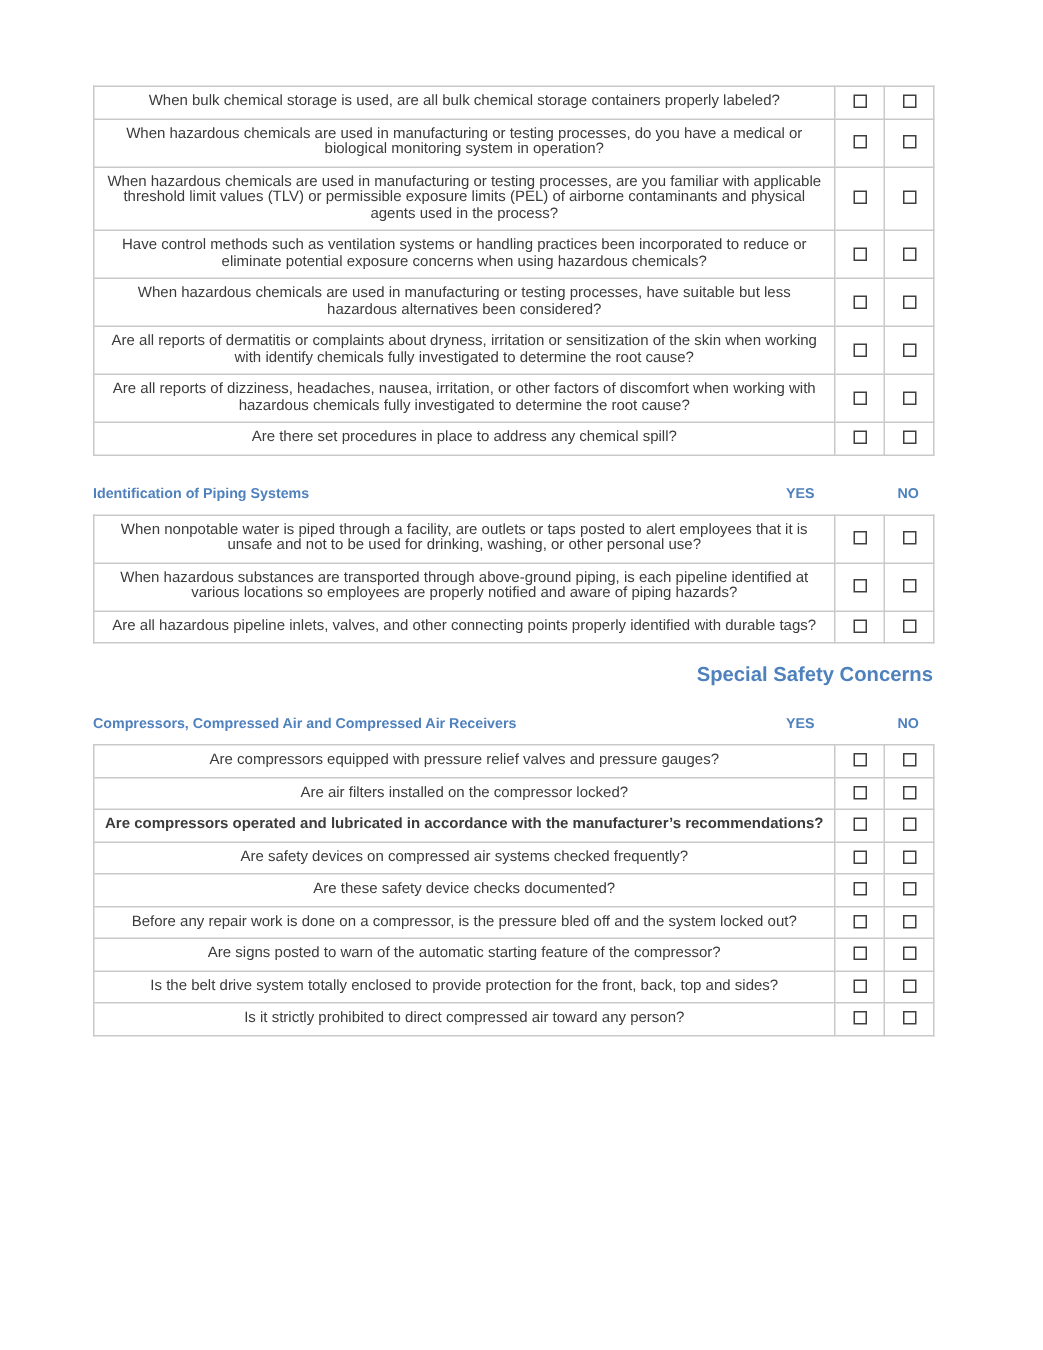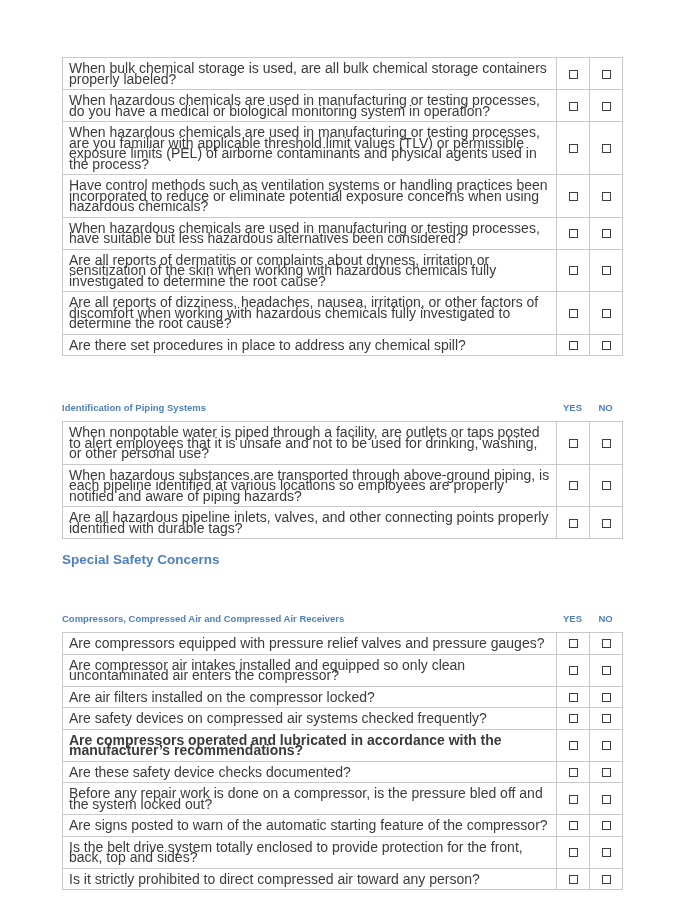--- a/index.html
+++ b/index.html
@@ -21,26 +21,27 @@
   }
   table.checklist {
     border-collapse: collapse;
     width: 560px;
     table-layout: fixed;
   }
   table.checklist td {
     border: 1px solid #c9c9c9;
   }
   td.q {
-    font-size: 14px;
+    font-size: 10px;
     line-height: 10.5px;
     color: #3b3b3b;
     padding: 5px 6px;
     vertical-align: middle;
     word-wrap: break-word;
+    text-align: center;
   }
   td.cb {
     width: 33px;
     text-align: center;
     vertical-align: middle;
     padding: 0;
   }
   .checkbox {
     display: inline-block;
     width: 7px; height: 7px;
@@ -51,31 +52,31 @@
   .sec-head {
     display: flex;
     align-items: flex-end;
     margin: 20px 0 8px 0;
   }
   .sec-title {
     flex: 1;
     font-size: 9.5px;
     font-weight: bold;
     color: #4f81bd;
-    margin-top: 26px;
   }
   .sec-yes, .sec-no {
     width: 33px;
     text-align: center;
     font-size: 9.5px;
     font-weight: bold;
     color: #4f81bd;
+    margin-left: 39px;
   }
   .page-title {
-    text-align: left;
+    text-align: right;
     font-size: 13.5px;
     font-weight: bold;
     color: #4f81bd;
     margin: 13px 0 4px 0;
   }
   .bold { font-weight: bold; }
 </style>
 </head>
 <body>
 
@@ -107,21 +108,21 @@
             <td class="q">Have control methods such as ventilation systems or handling practices been incorporated to reduce or eliminate potential exposure concerns when using hazardous chemicals?</td>
             <td class="cb"><span class="checkbox"></span></td>
             <td class="cb"><span class="checkbox"></span></td>
           </tr>
           <tr>
             <td class="q">When hazardous chemicals are used in manufacturing or testing processes, have suitable but less hazardous alternatives been considered?</td>
             <td class="cb"><span class="checkbox"></span></td>
             <td class="cb"><span class="checkbox"></span></td>
           </tr>
           <tr>
-            <td class="q">Are all reports of dermatitis or complaints about dryness, irritation or sensitization of the skin when working with hazardous chemicals fully investigated to determine the root cause?</td>
+            <td class="q">Are all reports of dermatitis or complaints about dryness, irritation or sensitization of the skin when working with identify chemicals fully investigated to determine the root cause?</td>
             <td class="cb"><span class="checkbox"></span></td>
             <td class="cb"><span class="checkbox"></span></td>
           </tr>
           <tr>
             <td class="q">Are all reports of dizziness, headaches, nausea, irritation, or other factors of discomfort when working with hazardous chemicals fully investigated to determine the root cause?</td>
             <td class="cb"><span class="checkbox"></span></td>
             <td class="cb"><span class="checkbox"></span></td>
           </tr>
           <tr>
             <td class="q">Are there set procedures in place to address any chemical spill?</td>
@@ -171,36 +172,31 @@
           <col style="width: 33px;">
           <col style="width: 33px;">
         </colgroup>
         <tbody>
           <tr>
             <td class="q">Are compressors equipped with pressure relief valves and pressure gauges?</td>
             <td class="cb"><span class="checkbox"></span></td>
             <td class="cb"><span class="checkbox"></span></td>
           </tr>
           <tr>
-            <td class="q">Are compressor air intakes installed and equipped so only clean uncontaminated air enters the compressor?</td>
-            <td class="cb"><span class="checkbox"></span></td>
-            <td class="cb"><span class="checkbox"></span></td>
-          </tr>
-          <tr>
             <td class="q">Are air filters installed on the compressor locked?</td>
             <td class="cb"><span class="checkbox"></span></td>
             <td class="cb"><span class="checkbox"></span></td>
           </tr>
           <tr>
+            <td class="q bold">Are compressors operated and lubricated in accordance with the manufacturer’s recommendations?</td>
+            <td class="cb"><span class="checkbox"></span></td>
+            <td class="cb"><span class="checkbox"></span></td>
+          </tr>
+          <tr>
             <td class="q">Are safety devices on compressed air systems checked frequently?</td>
-            <td class="cb"><span class="checkbox"></span></td>
-            <td class="cb"><span class="checkbox"></span></td>
-          </tr>
-          <tr>
-            <td class="q bold">Are compressors operated and lubricated in accordance with the manufacturer’s recommendations?</td>
             <td class="cb"><span class="checkbox"></span></td>
             <td class="cb"><span class="checkbox"></span></td>
           </tr>
           <tr>
             <td class="q">Are these safety device checks documented?</td>
             <td class="cb"><span class="checkbox"></span></td>
             <td class="cb"><span class="checkbox"></span></td>
           </tr>
           <tr>
             <td class="q">Before any repair work is done on a compressor, is the pressure bled off and the system locked out?</td>

